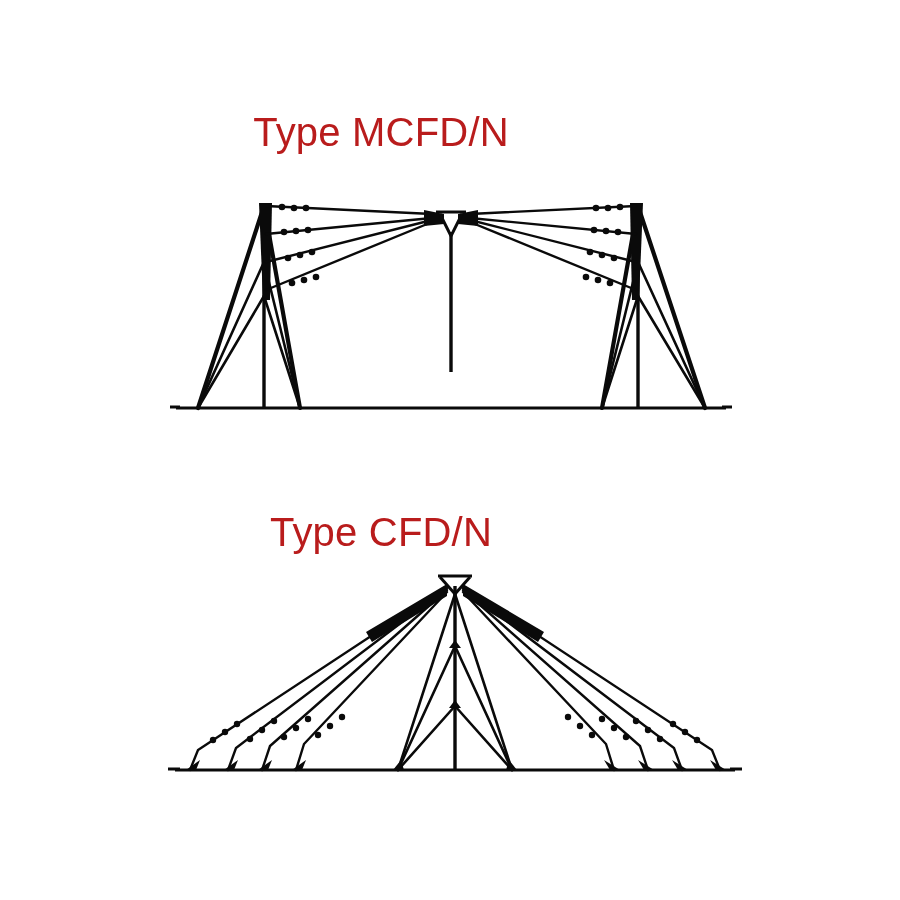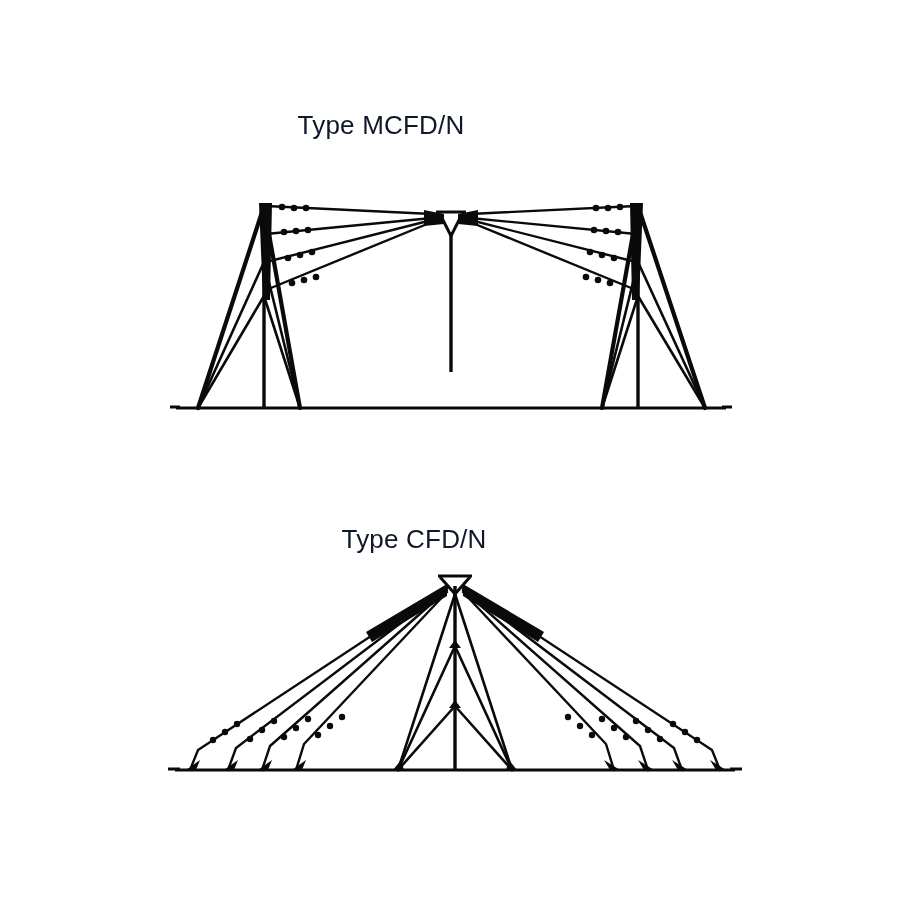--- a/index.html
+++ b/index.html
@@ -28,28 +28,28 @@
   }
   #figure-mcfd { top: 0px; height: 460px; }
   #figure-cfd  { top: 460px; height: 440px; }
 
   .fig-title {
     position: absolute;
     left: 0;
     width: 762px;
     text-align: center;
     font-family: "Liberation Sans", sans-serif;
-    font-size: 26px;
+    font-size: 40px;
     font-weight: 500;
     letter-spacing: 0.2px;
-    color: #0f172a;
+    color: #b91c1c;
     white-space: pre;
   }
   #title-mcfd { top: 110px; }
-  #title-cfd  { top: 64px; margin-left: 33px; }
+  #title-cfd  { top: 50px; }
 
   .fig-svg {
     position: absolute;
     left: 0;
     top: 0;
     width: 900px;
     display: block;
   }
   #svg-mcfd { height: 460px; }
   #svg-cfd  { height: 440px; }

